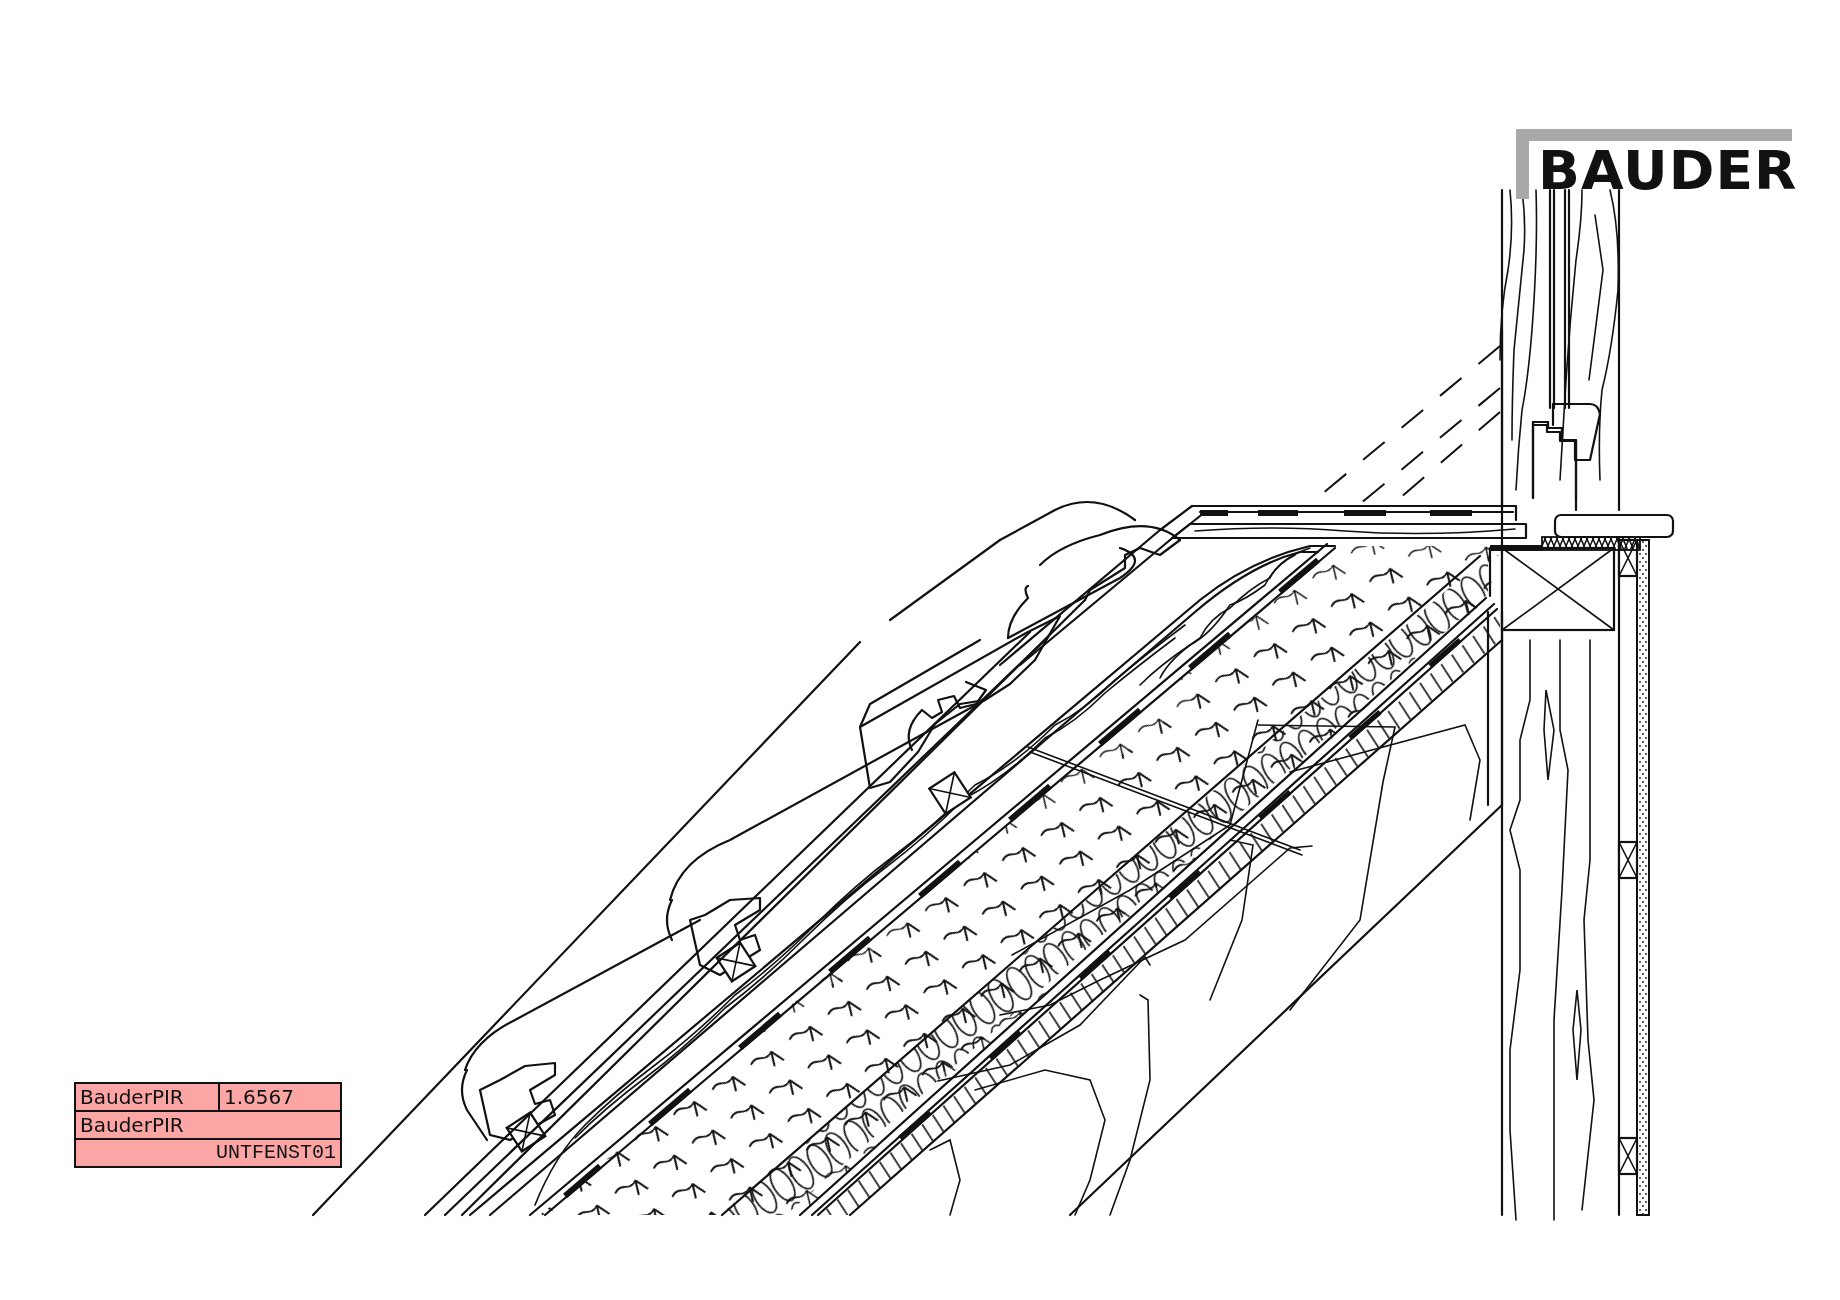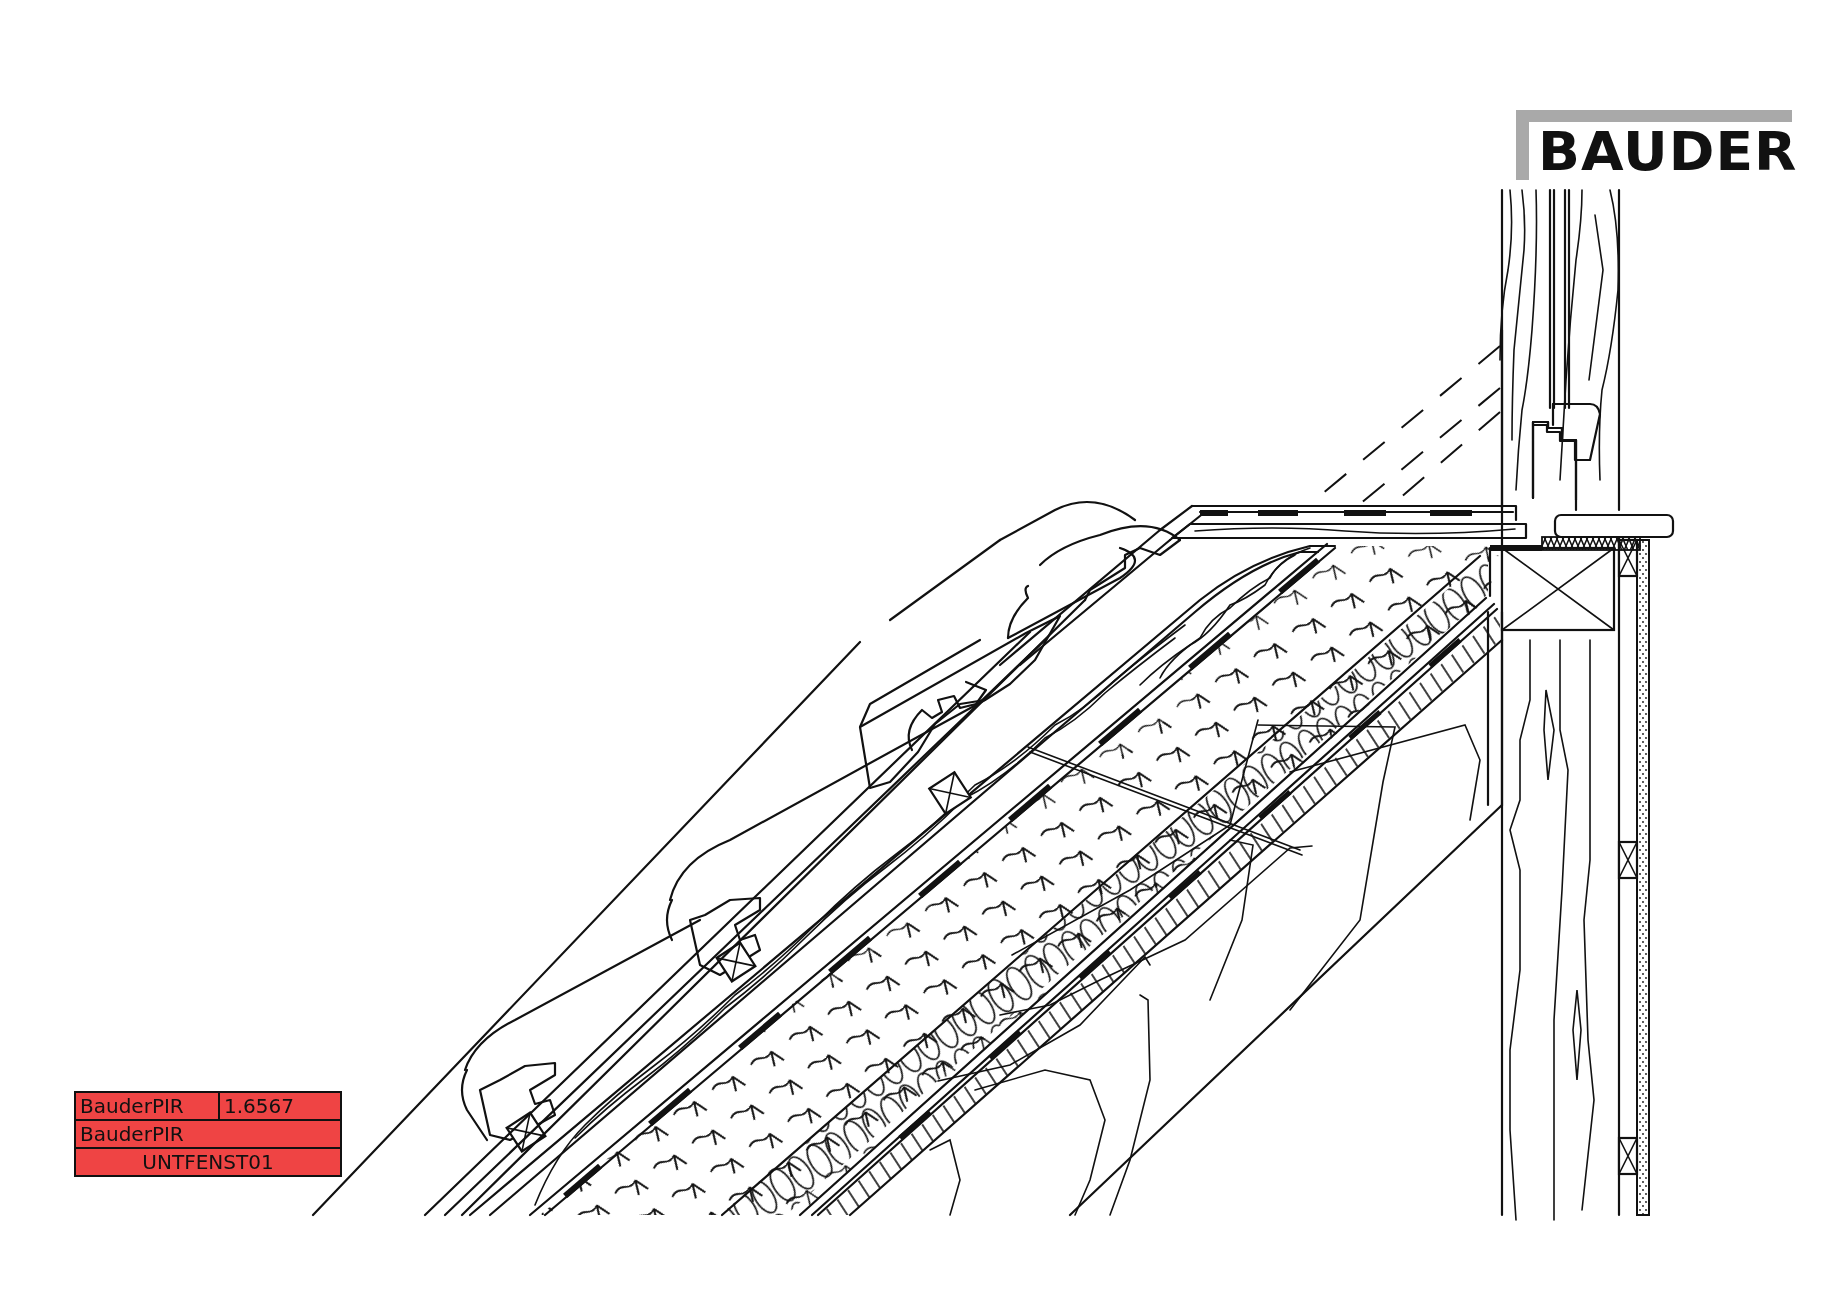--- a/index.html
+++ b/index.html
@@ -4,32 +4,32 @@
 <style>
   html, body { margin: 0; padding: 0; background: #ffffff; }
   body { width: 1840px; height: 1300px; position: relative; overflow: hidden; font-family: "DejaVu Sans", sans-serif; }
   #drawing { position: absolute; left: 0; top: 0; width: 1840px; height: 1300px; }
   .ln { fill: none; stroke: #111; stroke-width: 2.2; stroke-linejoin: round; stroke-linecap: round; }
   .thin { fill: none; stroke: #111; stroke-width: 1.6; stroke-linecap: round; }
   .dash { fill: none; stroke: #111; stroke-width: 2; stroke-dasharray: 28 22; }
   .blk { fill: #111; stroke: none; }
   .wht { fill: #fff; stroke: #111; stroke-width: 2.2; }
   
-  .logo { position: absolute; left: 1516px; top: 110px; width: 278px; height: 70px; padding-left: 24px; }
+  .logo { position: absolute; left: 1516px; top: 129px; width: 278px; height: 70px; padding-left: 24px; }
   .logo-bar-top { position: absolute; left: 0; top: 0; width: 276px; height: 12px; background: #a9a9a9; }
   .logo-bar-left { position: absolute; left: 0; top: 0; width: 13px; height: 70px; background: #a9a9a9; }
   .logo-text { position: absolute; left: 22px; top: 14px; font-family: "DejaVu Sans", sans-serif; font-weight: bold; font-size: 54px; letter-spacing: 1px; color: #111; line-height: 56px; transform: scaleX(1.02); transform-origin: left top; }
   
-  .title-block { position: absolute; left: 74px; top: 1082px; width: 264px; border: 2.5px solid #111; background: #ef4444; margin-top: 9px; }
+  .title-block { position: absolute; left: 74px; top: 1082px; width: 264px; border: 2.5px solid #111; background: #fca5a5; }
   .tb-row { display: flex; border-bottom: 2.5px solid #111; height: 26px; }
   .tb-row:last-child { border-bottom: none; }
   .tb-cell { font-family: "DejaVu Sans", sans-serif; font-size: 20px; line-height: 26px; color: #111; padding: 0 4px; white-space: nowrap; }
   .tb-product { width: 134px; border-right: 2.5px solid #111; }
   .tb-date { flex: 1; }
-  .tb-code { width: 100%; text-align: center; }
+  .tb-code { width: 100%; text-align: right; font-family: Liberation Mono, monospace; }
 </style>
 </head>
 <body>
 
 <svg id="drawing" viewBox="0 0 1840 1300" xmlns="http://www.w3.org/2000/svg">
   <defs>
 
     <pattern id="pirHatch" patternUnits="userSpaceOnUse" width="46" height="34" patternTransform="rotate(-33)">
       <path d="M4 10 q6 -4 12 0 q6 4 12 0" fill="none" stroke="#111" stroke-width="1.5"></path>
       <path d="M28 10 l6 14" fill="none" stroke="#111" stroke-width="1.5"></path>

